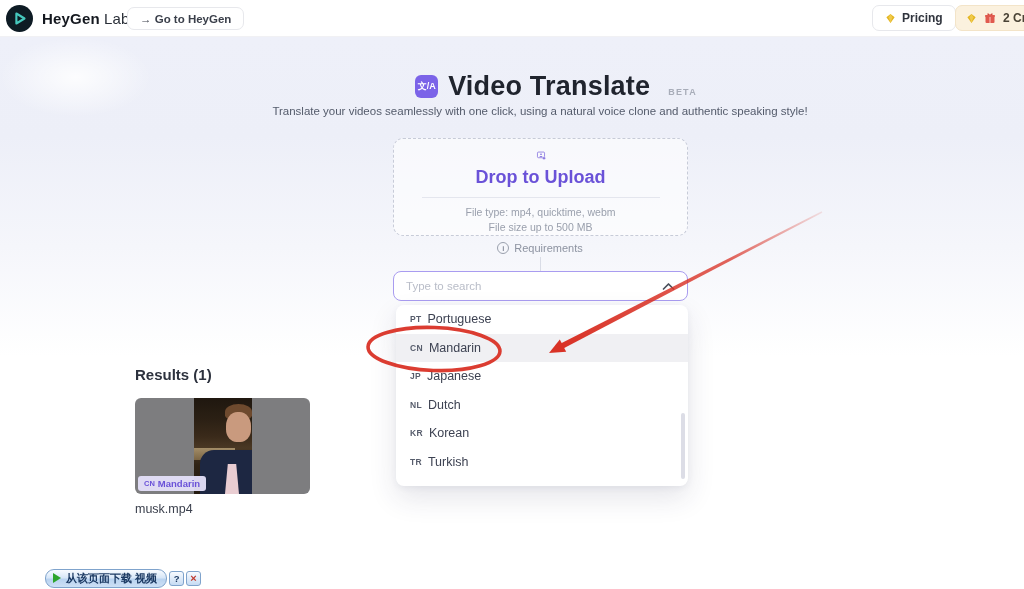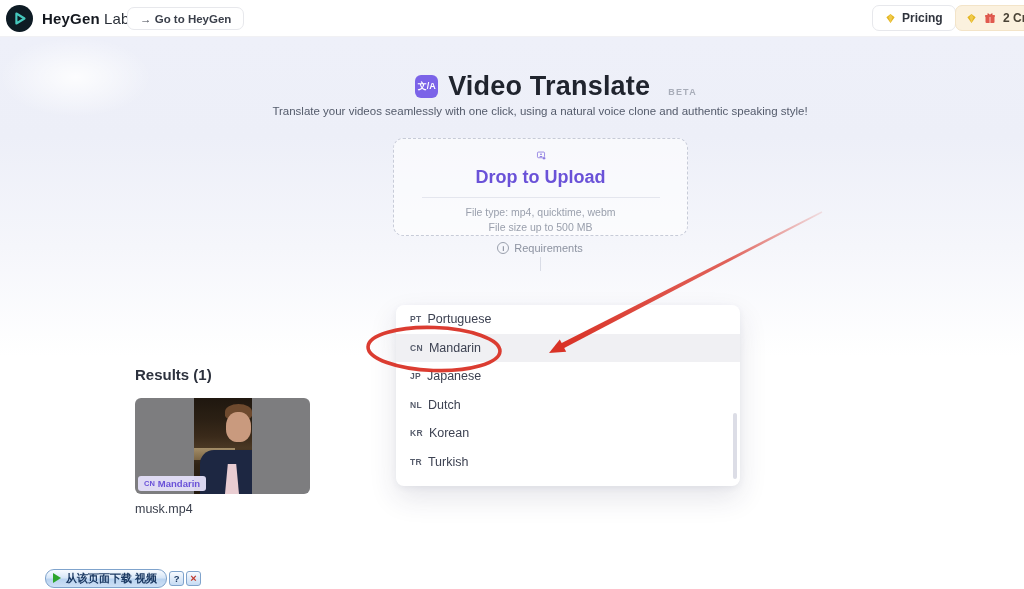--- a/index.html
+++ b/index.html
@@ -44,21 +44,21 @@
     font-size:11px; color:#8d93a1; }
   .info-dot { width:12px; height:12px; border:1px solid #9aa0ad; border-radius:50%; font-size:8px; color:#8d93a1;
     display:flex; align-items:center; justify-content:center; font-weight:700; }
   .connector { position:absolute; left:540px; top:257px; width:1px; height:14px; background:#d9dce6; }
 
   
   .search-box { position:absolute; left:393px; top:271px; width:295px; height:30px; background:#ffffff;
     border:1.5px solid #a99cf0; border-radius:8px; display:flex; align-items:center; padding:0 12px; }
   .search-box input { flex:1; border:none; outline:none; font-size:11.5px; color:#3f4453; background:transparent; }
   .search-box input::placeholder { color:#b9bdc8; }
-  .dropdown { position:absolute; left:396px; top:305px; width:344px; height:181px; background:#ffffff; border-radius:8px;
+  .dropdown { position:absolute; left:396px; top:305px; width:292px; height:181px; background:#ffffff; border-radius:8px;
     box-shadow:0 12px 28px rgba(40,45,80,.12), 0 2px 6px rgba(40,45,80,.06); padding-bottom:10px; z-index:2; }
   .dd-item { height:28.5px; display:flex; align-items:center; gap:6px; padding:0 14px; font-size:12.5px; color:#3d4252; cursor:pointer; }
   .dd-item.highlight { background:#f0f0f3; }
   .dd-code { font-size:8.5px; font-weight:600; color:#575d6c; letter-spacing:.3px; }
   .dd-scrollthumb { position:absolute; right:3px; top:108px; width:4px; height:66px; background:#dcdde6; border-radius:2px; }
 
   
   .results-heading { position:absolute; left:135px; top:366px; font-size:15px; font-weight:600; color:#2d323e; }
   .video-card { position:absolute; left:135px; top:398px; width:175px; height:96px; border-radius:6px; background:#7d7d7f; overflow:hidden; cursor:pointer; }
   .video-strip { position:absolute; left:59px; top:0; width:58px; height:96px; overflow:hidden;
@@ -151,20 +151,26 @@
       <div>File size up to 500 MB</div>
     </div>
   </div>
 
   <div class="req-row">
     <span class="info-dot">i</span>
     <span>Requirements</span>
   </div>
   <div class="connector"></div>
 
+  <div class="search-box">
+    <input type="text" placeholder="Type to search" style="">
+    <svg width="13" height="9" viewBox="0 0 13 9">
+        <polyline points="1.5,7 6.5,2 11.5,7" fill="none" stroke="#4b505c" stroke-width="1.7" stroke-linecap="round" stroke-linejoin="round"></polyline>
+      </svg>
+  </div>
 
   <div class="dropdown">
     <div class="dd-item">
       <span class="dd-code">PT</span>
       <span>Portuguese</span>
     </div>
     <div class="dd-item highlight">
       <span class="dd-code">CN</span>
       <span>Mandarin</span>
     </div>

